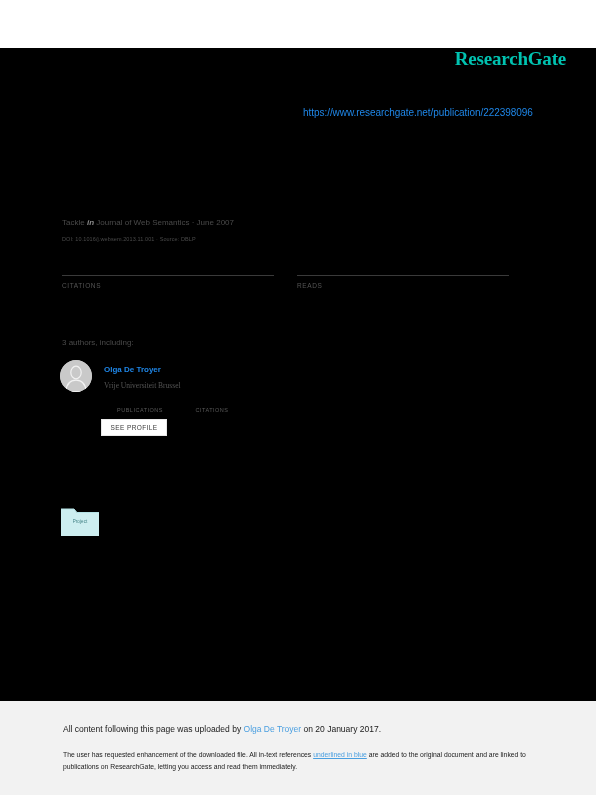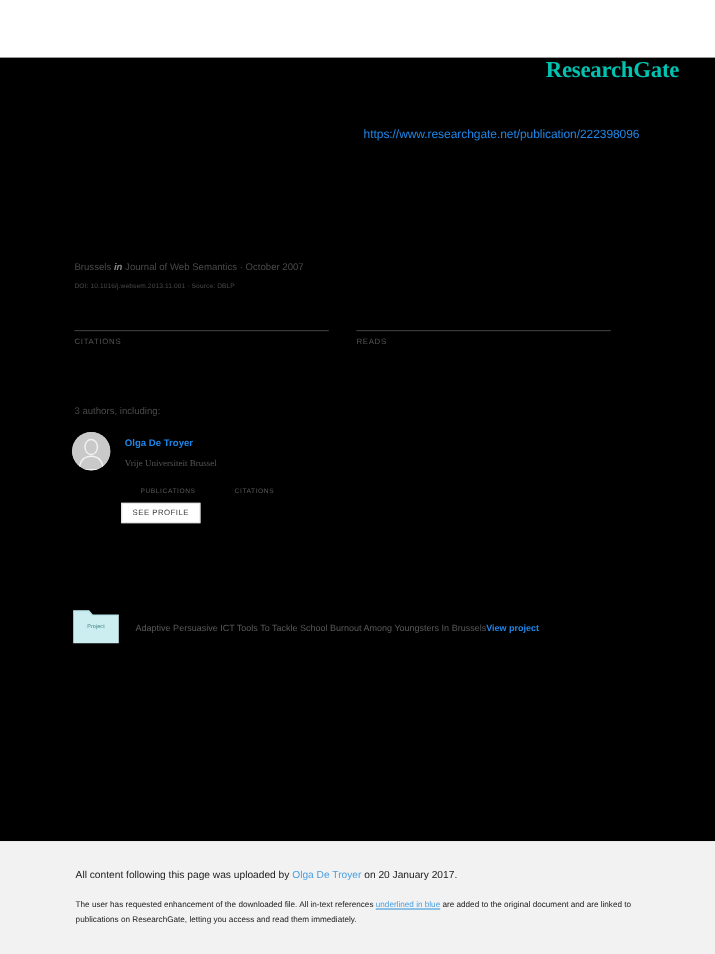--- a/index.html
+++ b/index.html
@@ -289,23 +289,23 @@
 
   <div class="rg-logo">ResearchGate</div>
 
   <div class="discussions-line">See discussions, stats, and author profiles for this publication at:</div>
 
   <a href="#" class="pub-url">https://www.researchgate.net/publication/222398096</a>
 
   <div class="article-title">Wisdom of crowds versus wisdom of linguists – measuring the semantic relatedness of words</div>
 
   <div class="article-type">
-    <span>Brussels</span>
+    <span>Tackle</span>
     <span class="in-word">in</span>
-    <span>Journal of Web Semantics · October 2007</span>
+    <span>Journal of Web Semantics · June 2007</span>
   </div>
 
   <div class="article-doi">DOI: 10.1016/j.websem.2013.11.001 · Source: DBLP</div>
 
   <div class="stat-block stat-citations">
     <div class="stat-number"></div>
     <div class="stat-rule"></div>
     <div class="stat-label">CITATIONS</div>
   </div>
 
@@ -347,23 +347,20 @@
 
   <div class="project-row">
     <div class="project-icon">
       <svg width="40" height="31" viewBox="0 0 40 31">
         <path d="M1 3 H14 L17 6.5 H39 V30 H1 Z" fill="#cdeef0"></path>
         <path d="M1 3 H14 L17 6.5 H39" fill="none" stroke="#b4e2e5" stroke-width="1"></path>
       </svg>
       <div class="project-icon-label">Project</div>
     </div>
 
-    <div class="project-line">
-      <span>Adaptive Persuasive ICT Tools To Tackle School Burnout Among Youngsters In Brussels</span><a href="#" style="color:#1f87e8;font-weight:700;text-decoration:none;">View project</a>
-    </div>
   </div>
 
   <div class="footer">
     <div class="footer-upload">
       <span>All content following this page was uploaded by </span><a href="#" class="footer-link">Olga De Troyer</a><span> on 20 January 2017.</span>
     </div>
 
     <div class="footer-note">
       <span>The user has requested enhancement of the downloaded file. All in-text references </span><span class="blue-underline">underlined in blue</span><span> are added to the original document and are linked to publications on ResearchGate, letting you access and read them immediately.</span>
     </div>

